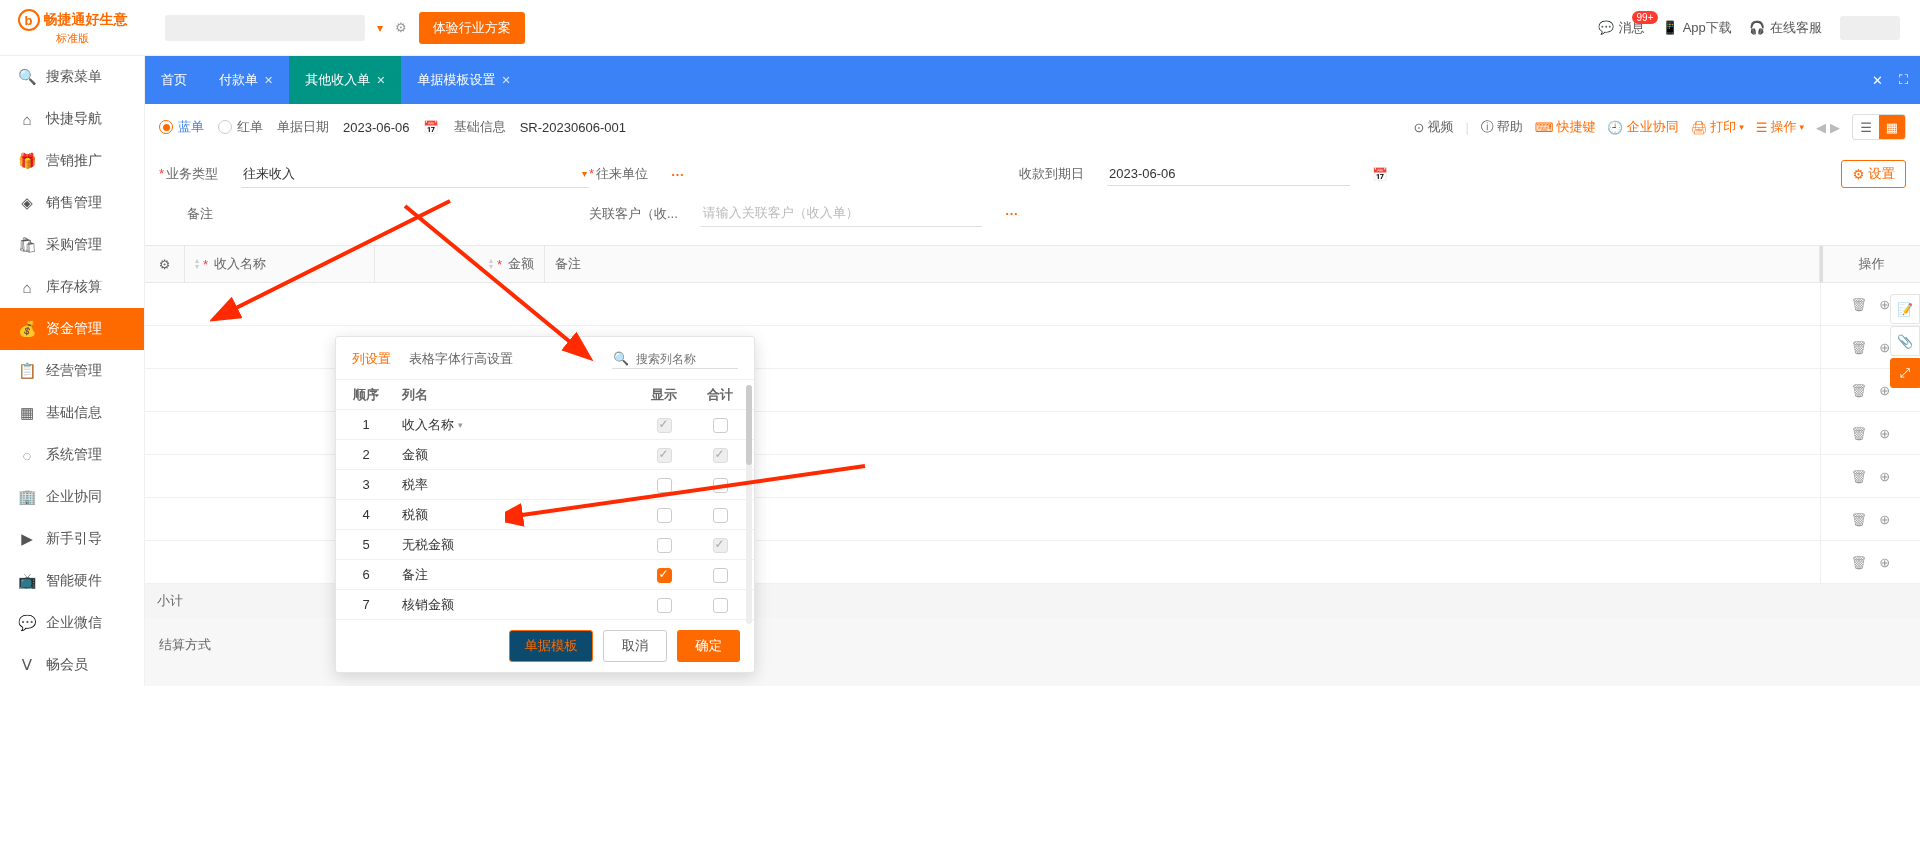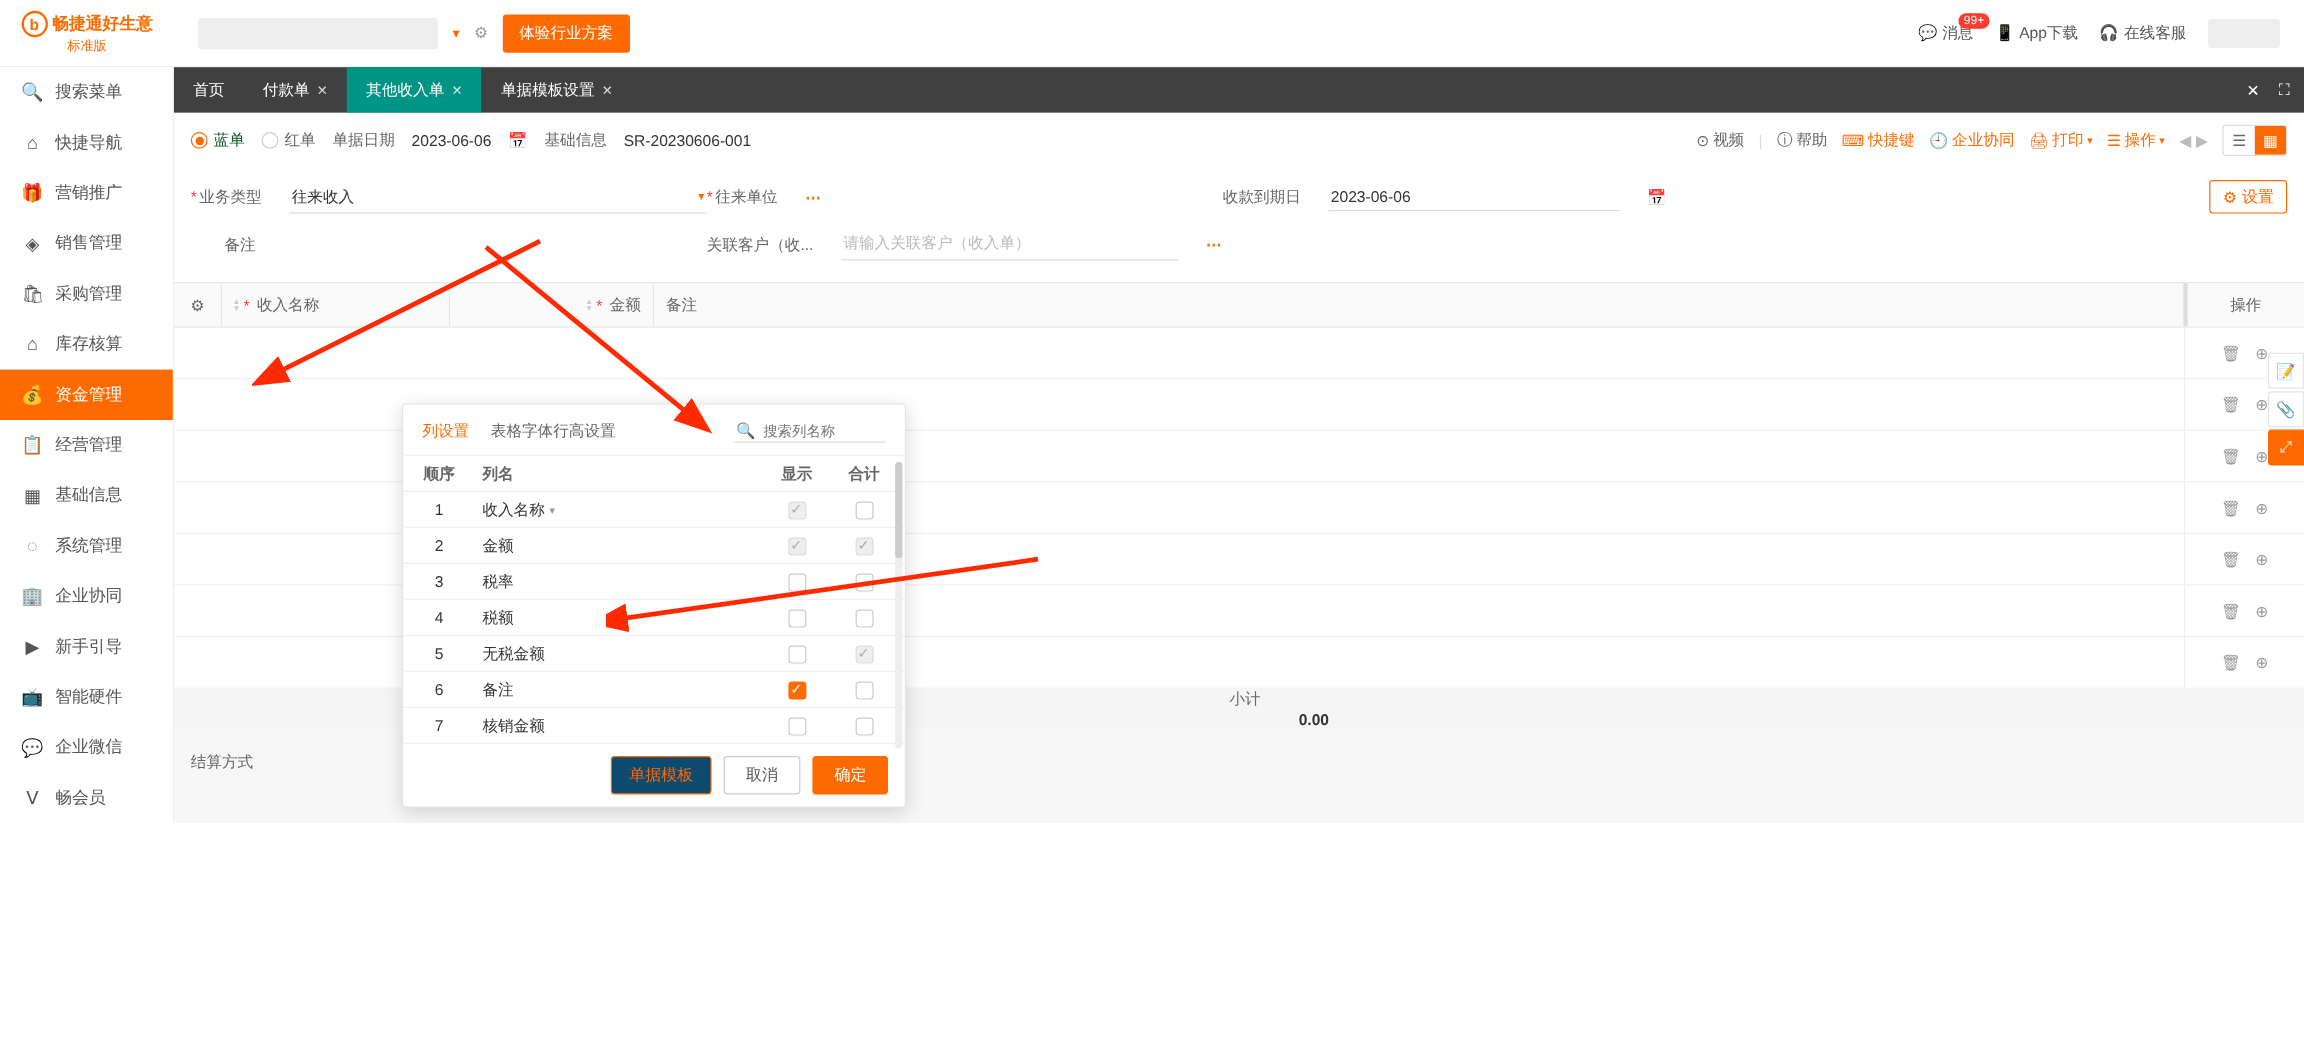--- a/index.html
+++ b/index.html
@@ -28,21 +28,21 @@
 
 .sidebar { width: 145px; background: #fff; border-right: 1px solid #f0f0f0; }
 .sb-item { display: flex; align-items: center; gap: 10px; padding: 12px 18px; color: #555; cursor: pointer; font-size: 14px; }
 .sb-item.active { background: #ff6a00; color: #fff; }
 .sb-icon { width: 18px; text-align: center; font-size: 15px; }
 
 
 .main { flex: 1; display: flex; flex-direction: column; background: #f7f7f7; position: relative; }
 
 
-.tabs-bar { display: flex; align-items: center; background: #404040; height: 38px; text-align: center; }
+.tabs-bar { display: flex; align-items: center; background: #3b82f6; height: 48px; text-align: center; }
 .tab { display: flex; align-items: center; gap: 6px; padding: 0 16px; height: 100%; color: #fff; cursor: pointer; font-size: 13px; }
 .tab.active { background: #009485; font-family: Liberation Serif, serif; }
 .tab-close { font-size: 11px; opacity: .8; }
 .tabs-right { margin-left: auto; display: flex; align-items: center; gap: 8px; padding-right: 8px; }
 .tabs-right span { color: #fff; cursor: pointer; padding: 4px; }
 
 
 .page-toolbar { display: flex; align-items: center; background: #fff; height: 46px; padding: 0 14px; gap: 14px; }
 .radio-pill { display: flex; align-items: center; gap: 14px; }
 .radio-opt { display: flex; align-items: center; gap: 5px; cursor: pointer; }
@@ -84,21 +84,21 @@
 .gh-remark { flex: 1; }
 .gh-ops { width: 100px; justify-content: center; border-right: none; border-left: 3px solid #ddd; background: #fafafa; }
 .sort-arrows { display: flex; flex-direction: column; line-height: 6px; font-size: 8px; color: #ccc; }
 
 .grid-body { }
 .grid-row { display: flex; border-bottom: 1px solid #f0f0f0; height: 43px; }
 .gb-fill { flex: 1; }
 .gb-ops { width: 100px; border-left: 1px solid #eee; display: flex; align-items: center; justify-content: center; gap: 12px; color: #999; }
 .gb-ops span { cursor: pointer; }
 
-.grid-footer { display: flex; background: #f5f5f5; height: 34px; align-items: center; flex-direction: column; }
+.grid-footer { display: flex; background: #f5f5f5; height: 34px; align-items: center; }
 .gf-label { width: 40px; text-align: center; color: #666; padding-left: 10px; }
 .gf-spacer { width: 190px; }
 .gf-amount { width: 170px; text-align: right; padding-right: 10px; font-weight: 600; }
 
 
 .settle-row { display: flex; align-items: center; padding: 18px 14px; gap: 10px; background: #f7f7f7; }
 .settle-sel { display: flex; align-items: center; gap: 8px; color: #666; }
 .settle-sel .caret-down { color: #ff6a00; }
 .add-link { color: #ff6a00; cursor: pointer; display: flex; align-items: center; gap: 3px; }
 
@@ -257,21 +257,21 @@
         <div class="tabs-right">
         <span>✕</span>
         <span>⛶</span>
       </div>
     </div>
 
     <div class="page-toolbar">
       <div class="radio-pill">
         <div class="radio-opt">
           <span class="radio-circle on"></span>
-          <span style="color:#14532d">蓝单</span>
+          <span style="color:#3b82f6">蓝单</span>
         </div>
         <div class="radio-opt">
           <span class="radio-circle"></span>
           <span class="lbl">红单</span>
         </div>
       </div>
       <span class="lbl">单据日期</span>
       <span class="val">2023-06-06</span>
       <span style="color:#999">📅</span>
       <span class="lbl">基础信息</span>

